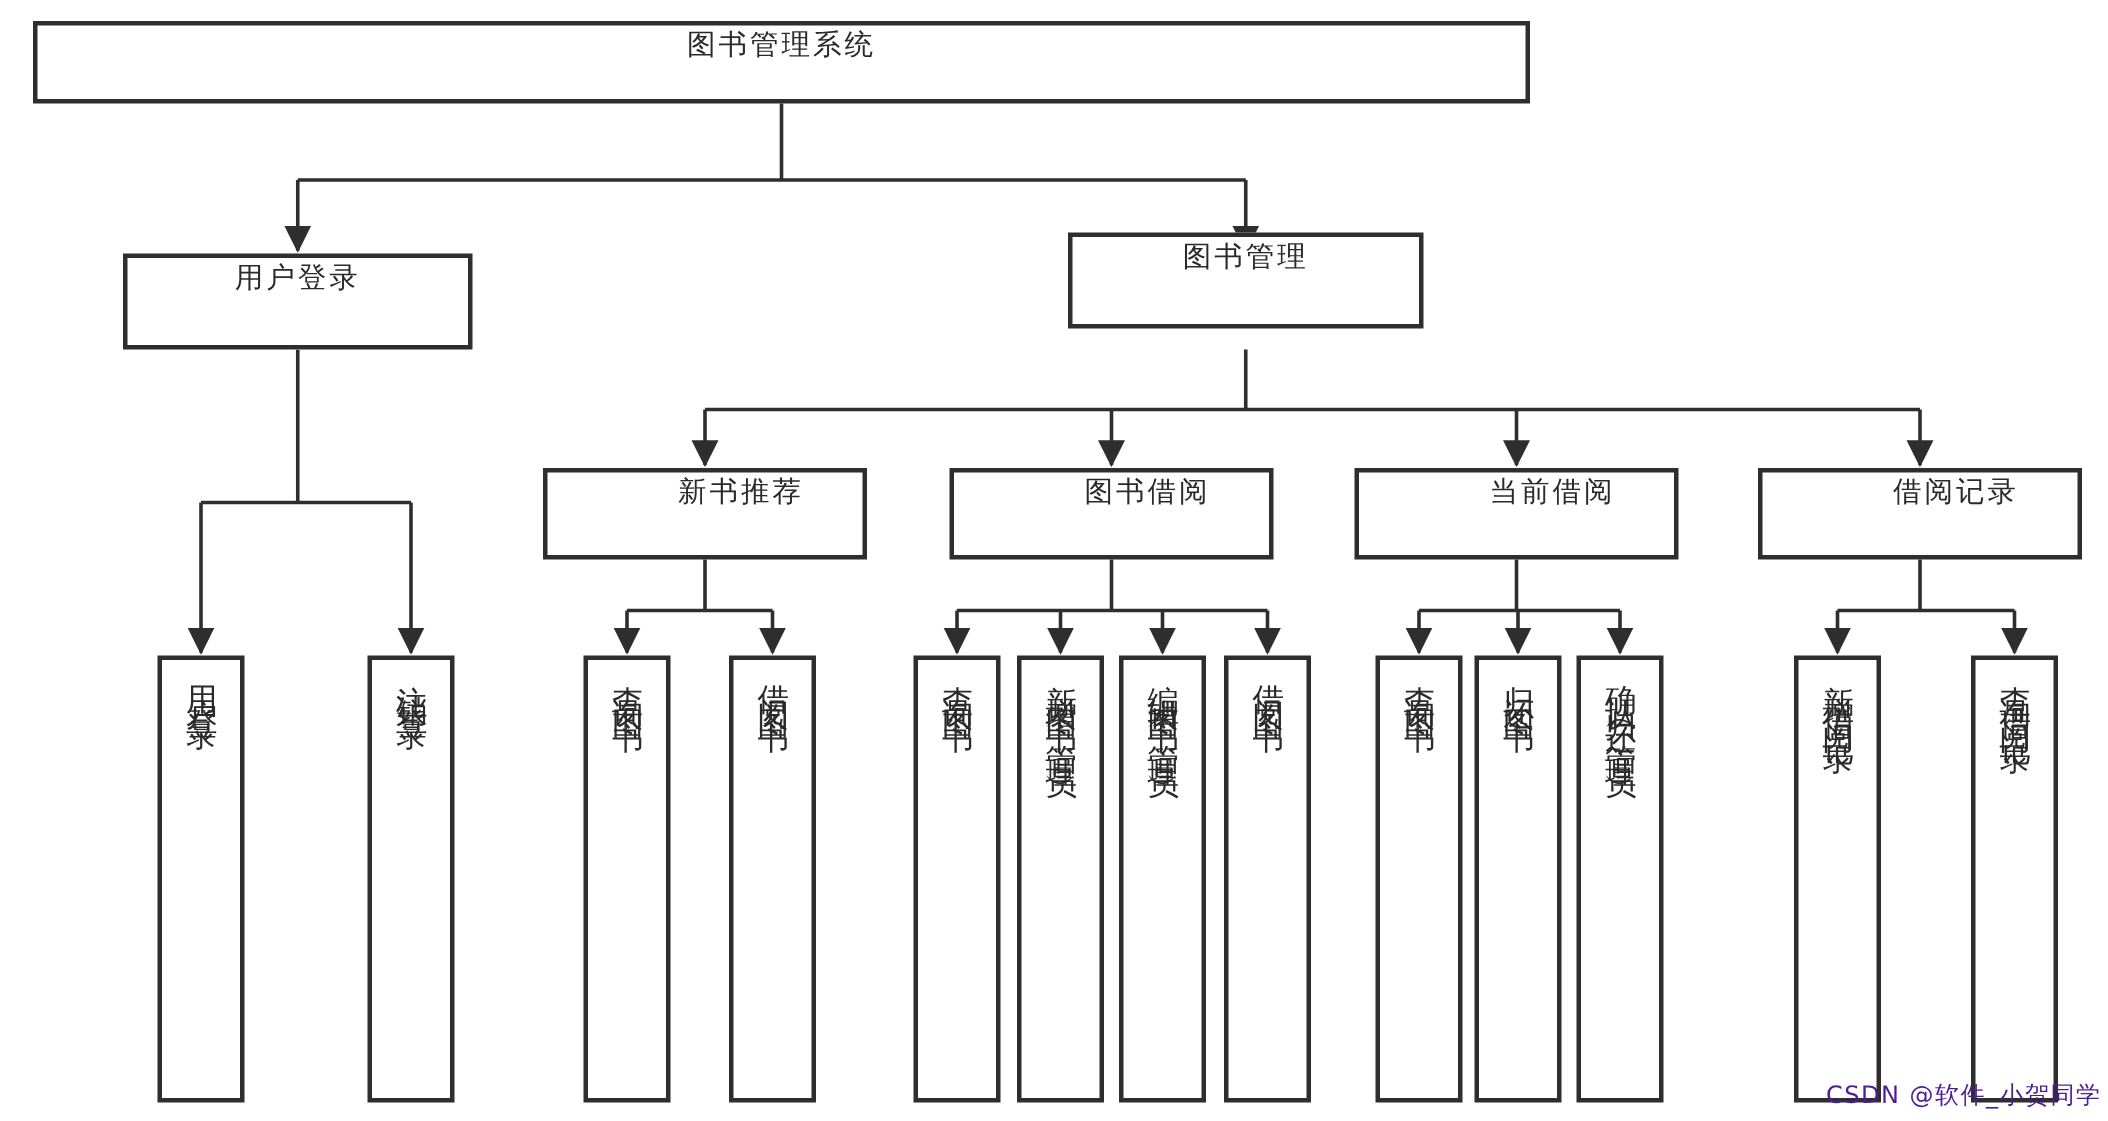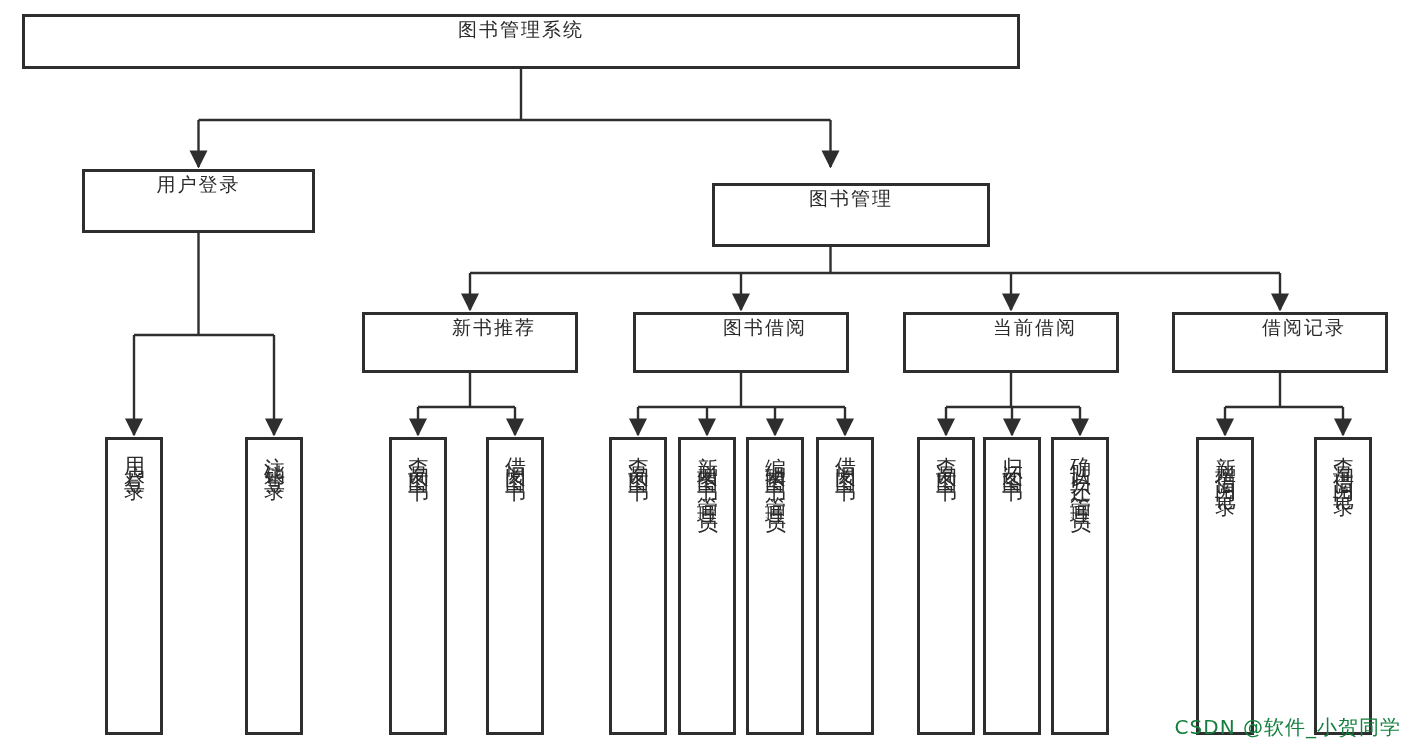--- a/index.html
+++ b/index.html
@@ -23,34 +23,34 @@
   .leaf .vlabel{
     writing-mode:vertical-rl;
     text-orientation:mixed;
     font-size:21px;
     letter-spacing:8px;
     line-height:1;
     color:#2a2a2a;
   }
   .root{left:22px;top:14px;width:998px;height:55px;}
   .n-login{left:82px;top:169px;width:233px;height:64px;}
-  .n-mgmt{left:712px;top:183px;width:278px;height:64px;}
+  .n-mgmt{left:712px;top:155px;width:237px;height:64px;}
   .sect{top:312px;height:61px;width:216px;padding-left:48px;}
   .s0{left:362px;} .s1{left:633px;} .s2{left:903px;} .s3{left:1172px;}
   .leaf{top:437px;width:58px;height:298px;}
   .l-a0{left:105px;} .l-a1{left:245px;}
   .l-b0{left:389px;} .l-b1{left:486px;}
   .l-c0{left:609px;} .l-c1{left:678px;} .l-c2{left:746px;} .l-c3{left:816px;}
   .l-d0{left:917px;} .l-d1{left:983px;} .l-d2{left:1051px;}
   .l-e0{left:1196px;} .l-e1{left:1314px;}
   .watermark{
     position:absolute;
     right:4px;bottom:6px;
-    font-size:20px;
-    color:#15803d;
+    font-size:16px;
+    color:#4c1d95;
     letter-spacing:1px;
     white-space:nowrap;
     z-index:5;
   }
 </style>
 </head>
 <body>
 
 <div id="canvas">
 

